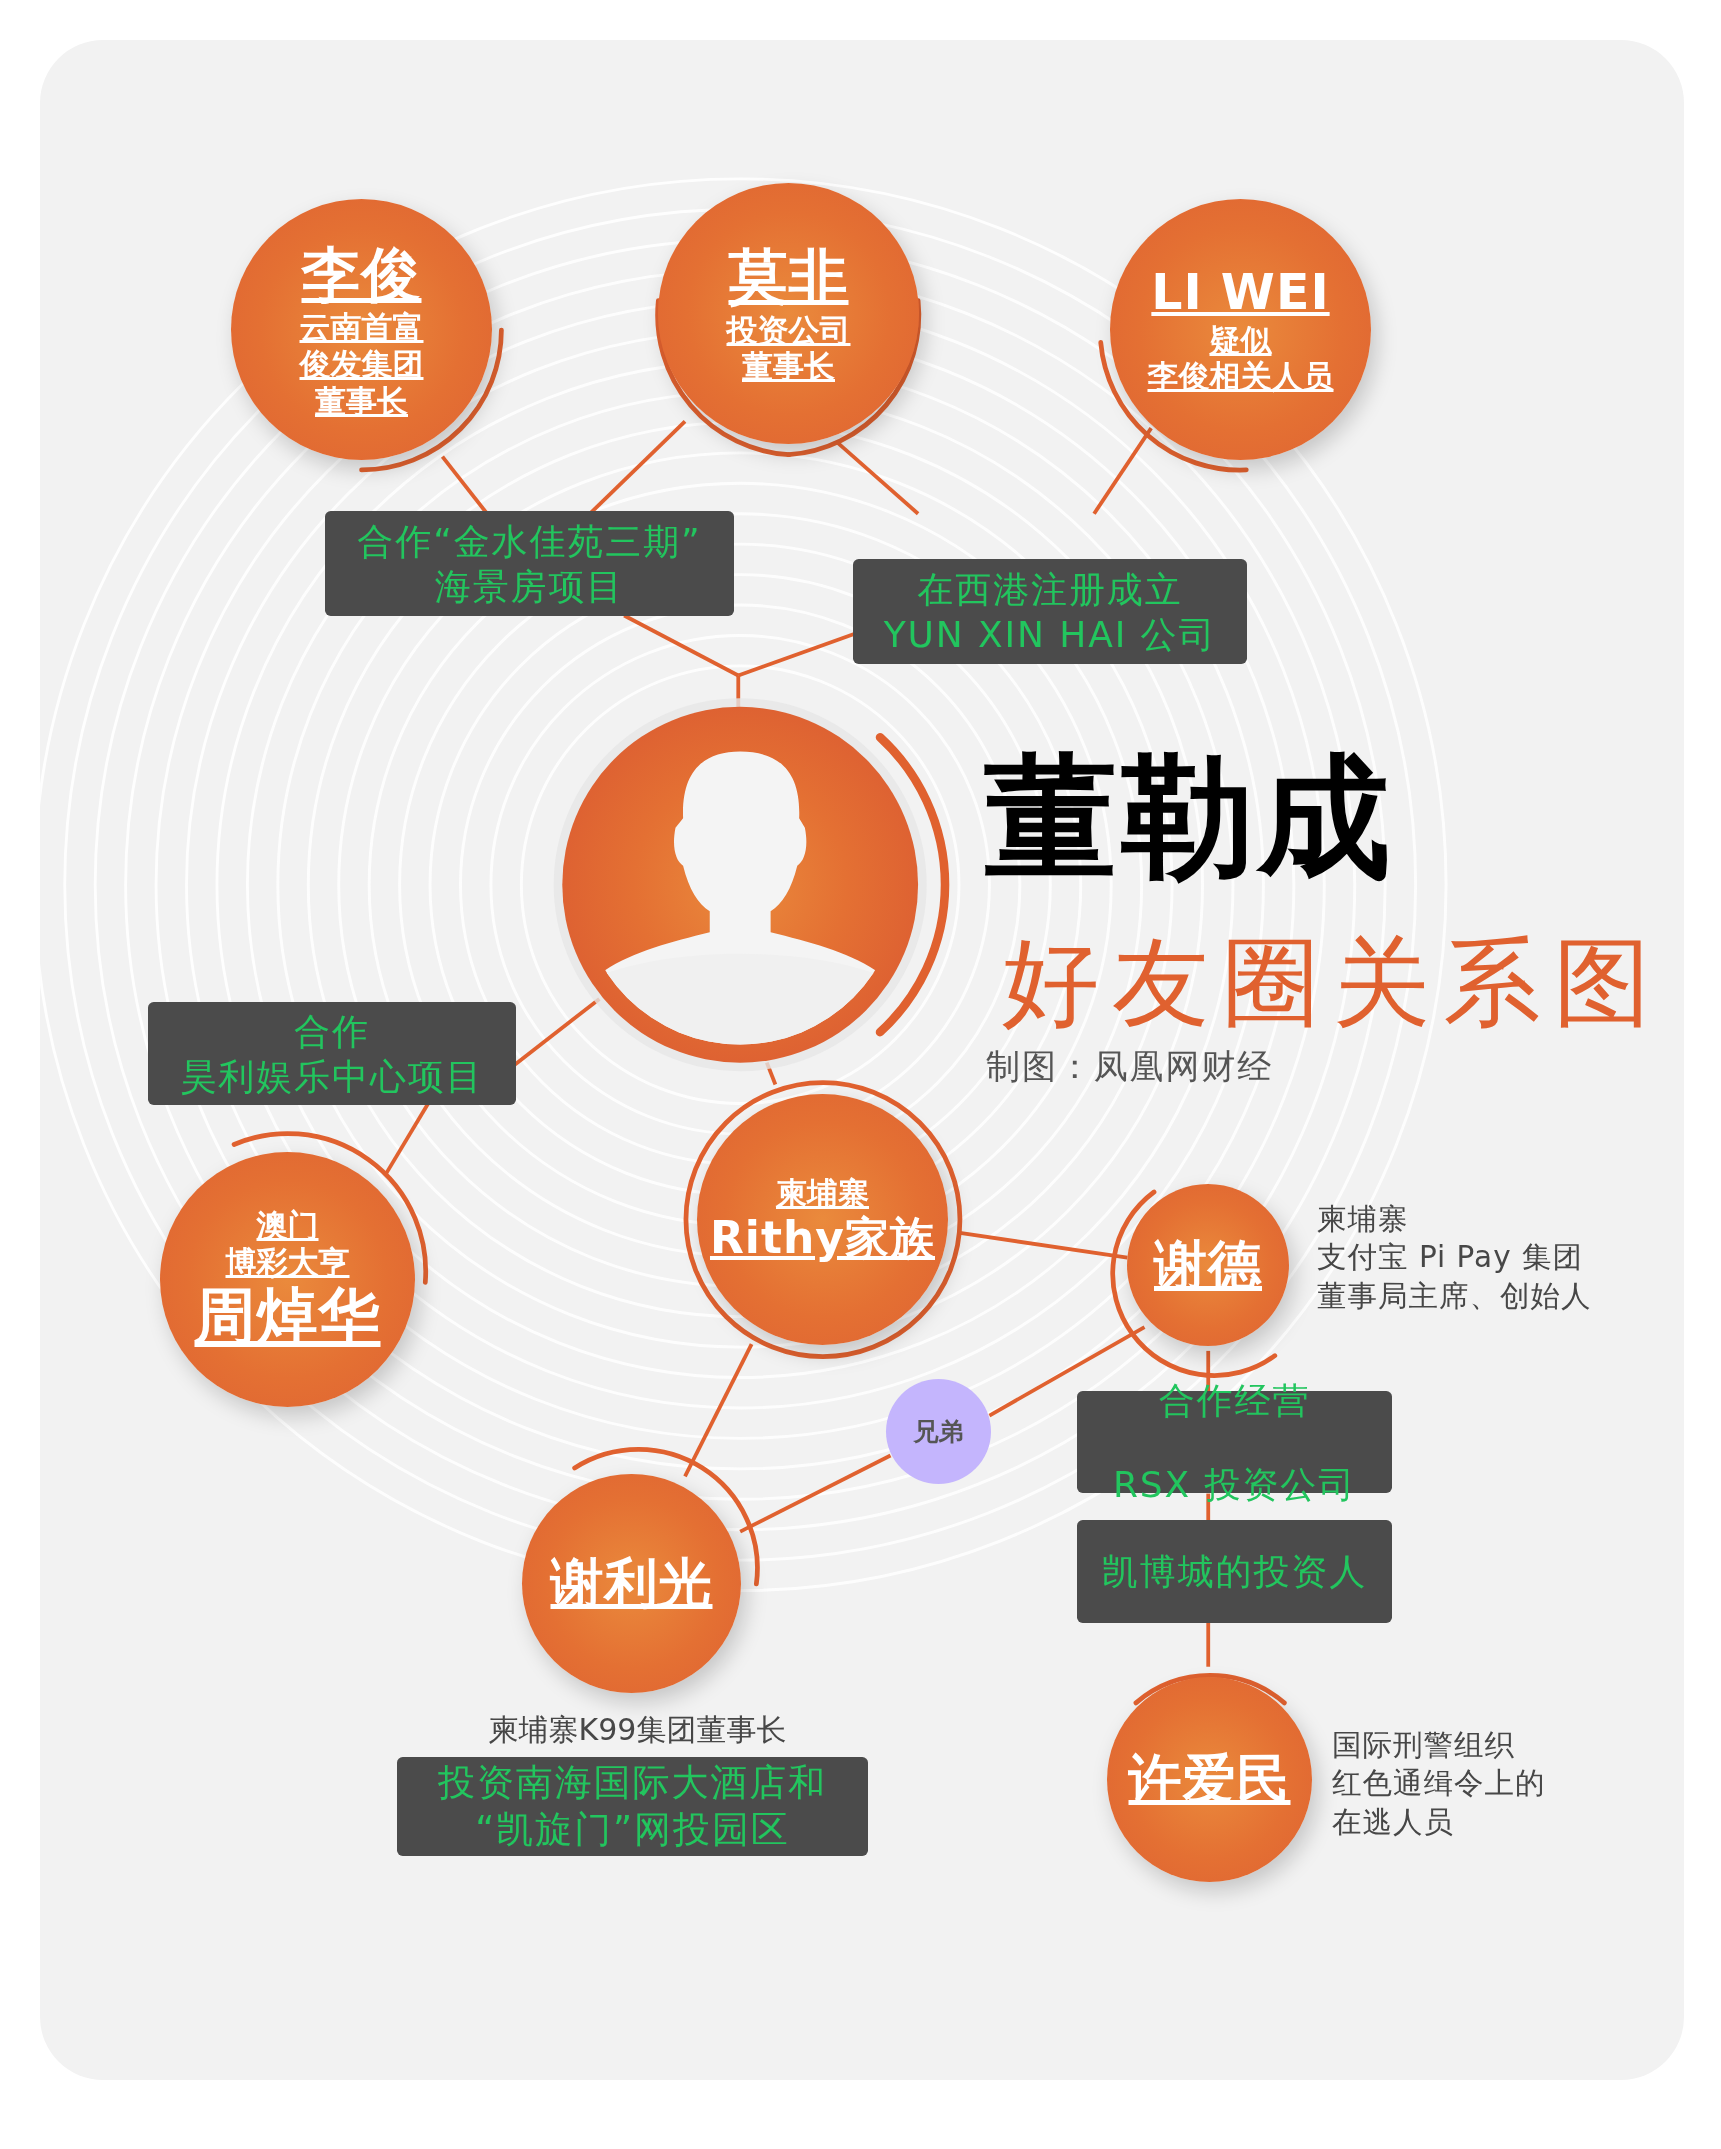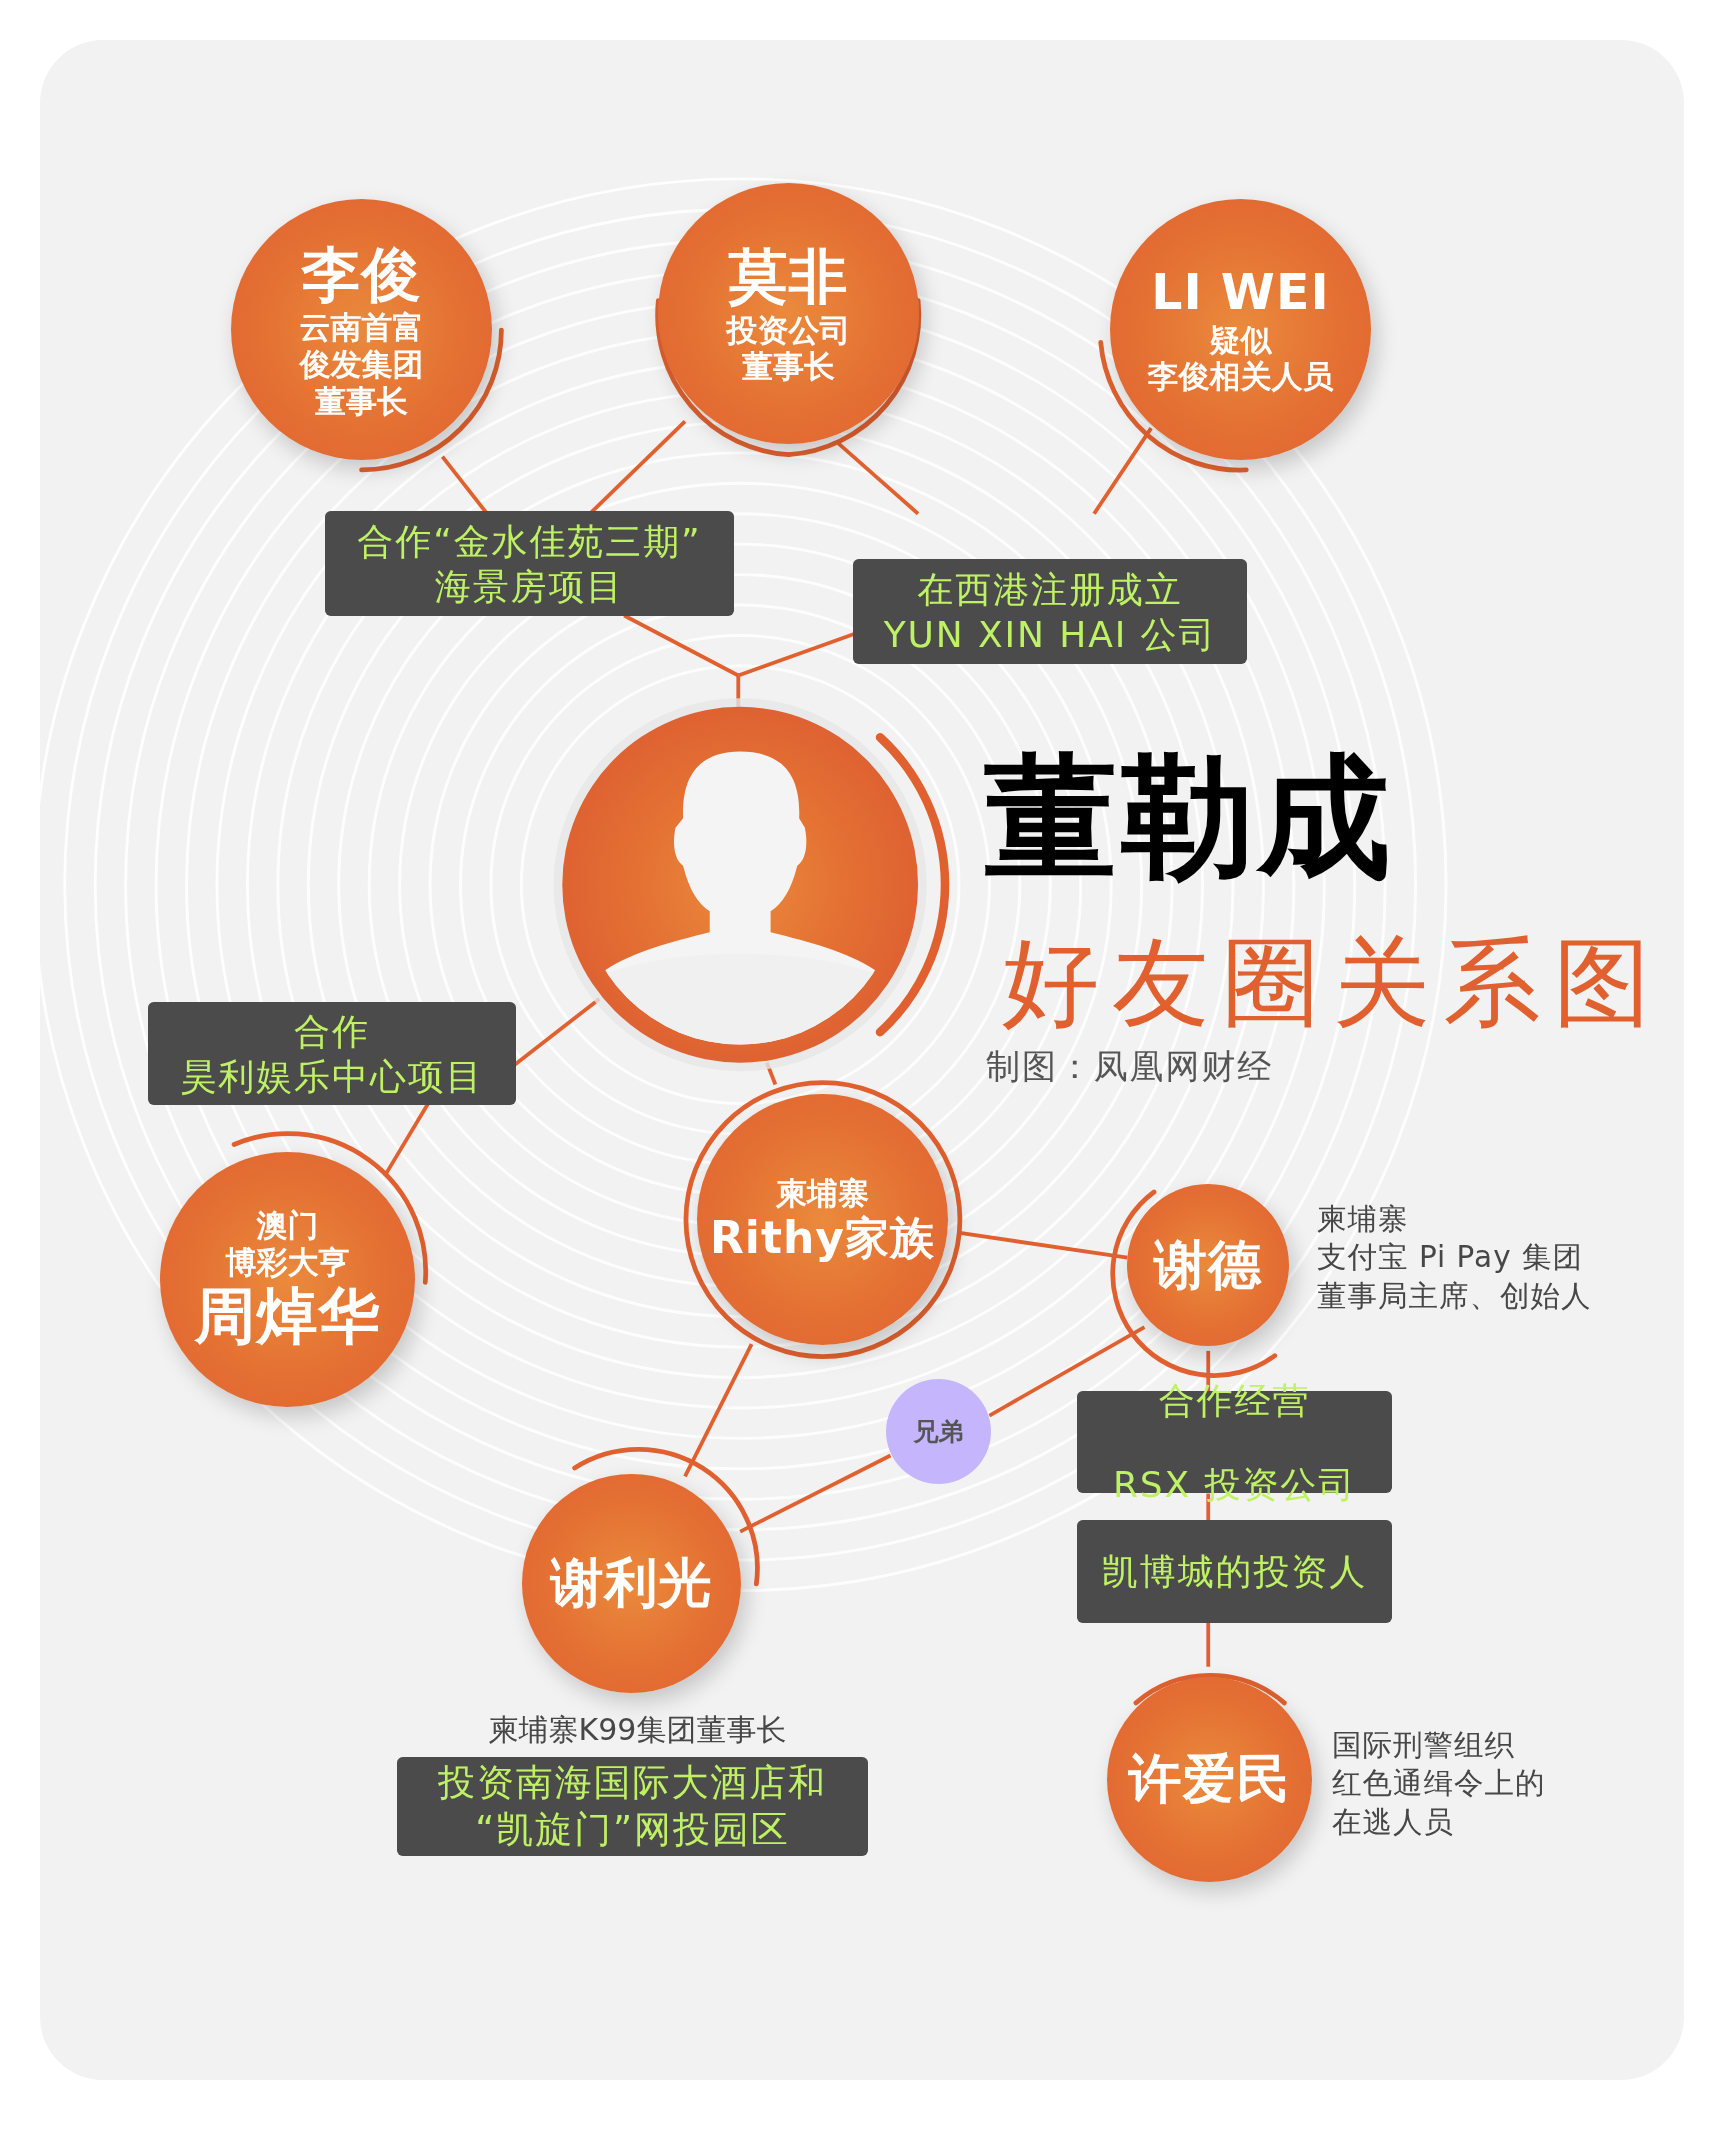--- a/index.html
+++ b/index.html
@@ -5,24 +5,24 @@
   html, body { margin:0; padding:0; background:#ffffff; }
   body { width:1722px; height:2150px; position:relative; overflow:hidden;
          font-family:"DejaVu Sans","Liberation Sans",sans-serif; }
   .card { position:absolute; left:40px; top:40px; width:1644px; height:2040px;
           background:#f2f2f2; border-radius:63px; overflow:hidden; }
   svg.layer { position:absolute; left:0; top:0; }
   .node { position:absolute; border-radius:50%;
           background:radial-gradient(circle at 50% 50%, #ea8a3c 0%, #e47033 55%, #de6232 100%);
           box-shadow: 5.7px 9.5px 21px rgba(0,0,0,0.18);
           display:flex; flex-direction:column; align-items:center; justify-content:center;
-          color:#fff; text-align:center; font-weight:bold; line-height:1.18; }
+          color:#fff; text-align:center; font-weight:bold; line-height:1.18;text-decoration:underline; }
   .node .big { font-size:55px; letter-spacing:1px; }
   .node .sm  { font-size:31px; }
-  .box { position:absolute; background:#4b4b4b; border-radius:5.7px; color:#bef264;
+  .box { position:absolute; background:#4b4b4b; border-radius:5.7px; color:#22c55e;
          display:flex; flex-direction:column; align-items:center; justify-content:center;
          text-align:center; font-size:36px; line-height:1.25; letter-spacing:1.9px; }
   .note { position:absolute; color:#474747; font-size:29.5px; line-height:1.3; letter-spacing:1px; }
   .title-main { position:absolute; left:984px; top:751px; color:#000000; font-size:133px;
                 font-weight:bold; letter-spacing:3.8px; line-height:1; }
   .title-sub { position:absolute; left:984px; top:934px; color:#e0612f; font-size:97px;
                letter-spacing:13.3px; line-height:1; font-weight:normal;margin-left:18px; }
   .credit { position:absolute; left:986px; top:1044px; color:#555; font-size:34px; letter-spacing:1.9px; }
   .brother { position:absolute; left:886px; top:1379px; width:105px; height:105px; border-radius:50%;
              background:#c4b5fd; color:#555; font-weight:bold; font-size:25px;

